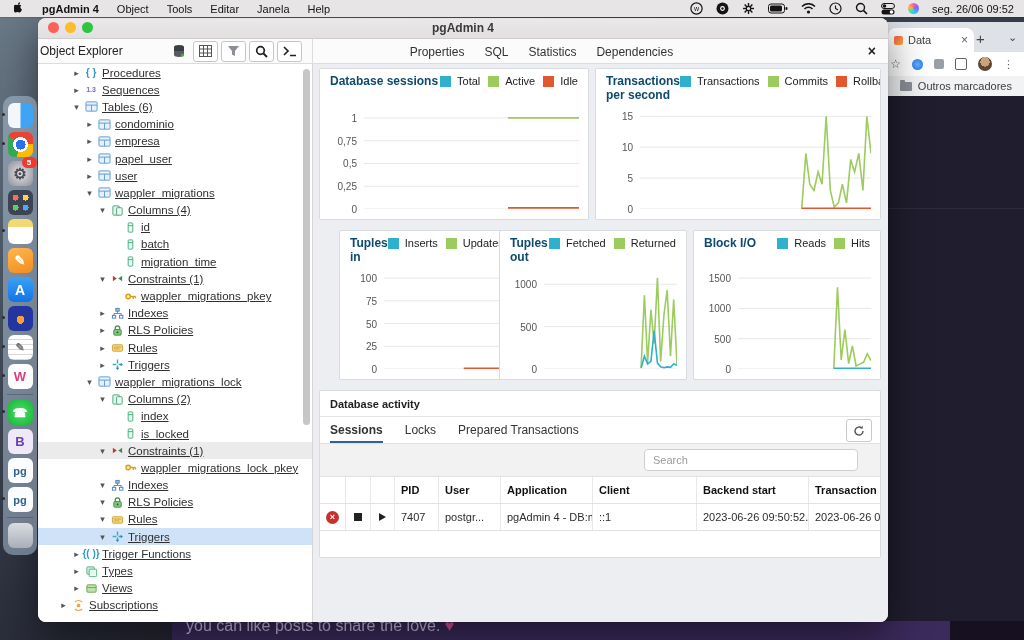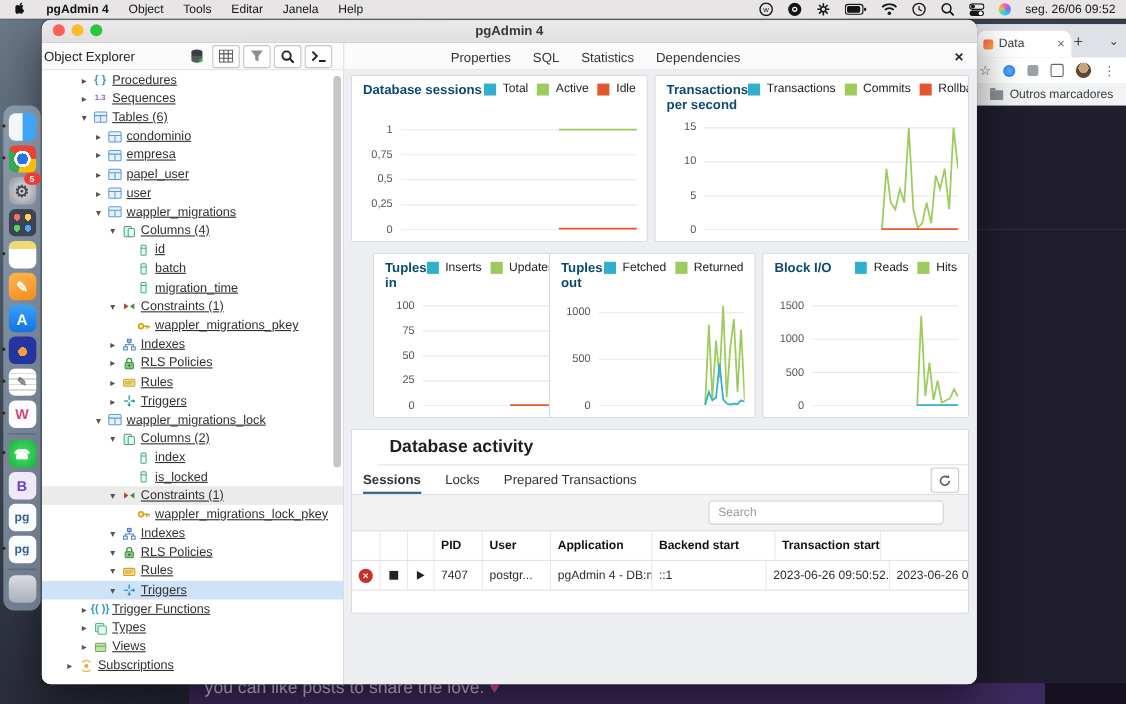--- a/index.html
+++ b/index.html
@@ -114,21 +114,21 @@
   .panel{position:absolute;background:#fff;border:1px solid #d8dbe0;border-radius:2px;box-sizing:border-box;overflow:hidden;}
   .cp-head{display:flex;align-items:flex-start;padding:6px 8px 0 10px;}
   .cp-title{font-size:12px;font-weight:bold;color:#0c4a6e;line-height:1.15;max-width:46%;}
   .cp-legend{margin-left:auto;display:flex;align-items:center;gap:6px;white-space:nowrap;overflow:hidden;flex:none;max-width:78%;}
   .lg-sw{width:11px;height:11px;flex:none;display:inline-block;}
   .lg-lb{font-size:11px;color:#222;margin-right:2px;}
   .cp-plot{position:absolute;left:44px;right:9px;top:38px;bottom:10px;}
   .cp-plot svg{position:absolute;inset:0;width:100%;height:100%;}
   .ytick{position:absolute;right:calc(100% + 7px);transform:translateY(-50%);font-size:10px;color:#555;white-space:nowrap;}
   
-  .act-title{font-size:16px;font-weight:bold;color:#1f1f1f;padding:7px 10px 6px;border-bottom:1px solid #e4e4e4;margin-left:24px;}
+  .act-title{font-size:11px;font-weight:bold;color:#1f1f1f;padding:7px 10px 6px;border-bottom:1px solid #e4e4e4;}
   .act-tabs{display:flex;align-items:center;padding:0 10px;height:26px;border-bottom:1px solid #e0e0e0;position:relative;}
   .atab{font-size:12px;color:#333;margin-right:22px;height:26px;display:flex;align-items:center;position:relative;}
   .atab.active{font-weight:bold;}
   .atab.active:after{content:"";position:absolute;left:0;right:0;bottom:0;height:2px;background:#35618f;}
   .act-refresh{position:absolute;right:8px;top:2px;width:24px;height:21px;border:1px solid #c9c9c9;border-radius:3px;
     background:#fff;display:flex;align-items:center;justify-content:center;}
   .act-searchband{height:32px;background:#f2f2f2;border-bottom:1px solid #e2e2e2;display:flex;align-items:center;justify-content:flex-end;padding-right:22px;}
   .act-search{width:196px;height:20px;border:1px solid #cfcfcf;border-radius:4px;background:#fff;font-size:11px;color:#333;
     padding:0 8px;font-family:"Liberation Sans",sans-serif;outline:none;}
   .act-search::placeholder{color:#9a9a9a;}
@@ -835,20 +835,21 @@
             <input class="act-search" placeholder="Search" style="">
           </div>
           <div class="grid" id="act-grid">
               <div class="grow head">
                 <div class="gcell" style="width: 26px; flex: 0 0 auto;"></div>
                 <div class="gcell" style="width: 25px; flex: 0 0 auto;"></div>
                 <div class="gcell" style="width: 24px; flex: 0 0 auto;"></div>
                 <div class="gcell" style="width: 44px; flex: 0 0 auto;">PID</div>
                 <div class="gcell" style="width: 62px; flex: 0 0 auto;">User</div>
                 <div class="gcell" style="width: 92px; flex: 0 0 auto;">Application</div>
+                <div class="gcell" style="width: 104px; flex: 0 0 auto;">Client</div>
                 <div class="gcell" style="width: 112px; flex: 0 0 auto;">Backend start</div>
                 <div class="gcell" style="width: 96px; flex: 0 0 auto;">Transaction start</div>
               </div>
               <div class="grow">
                 <div class="gcell" style="flex: 0 0 auto; width: 26px;">
                   <span class="ic-cancel">×</span>
                 </div>
                 <div class="gcell" style="flex: 0 0 auto; width: 25px;">
                   <span class="ic-stop"></span>
                 </div>

